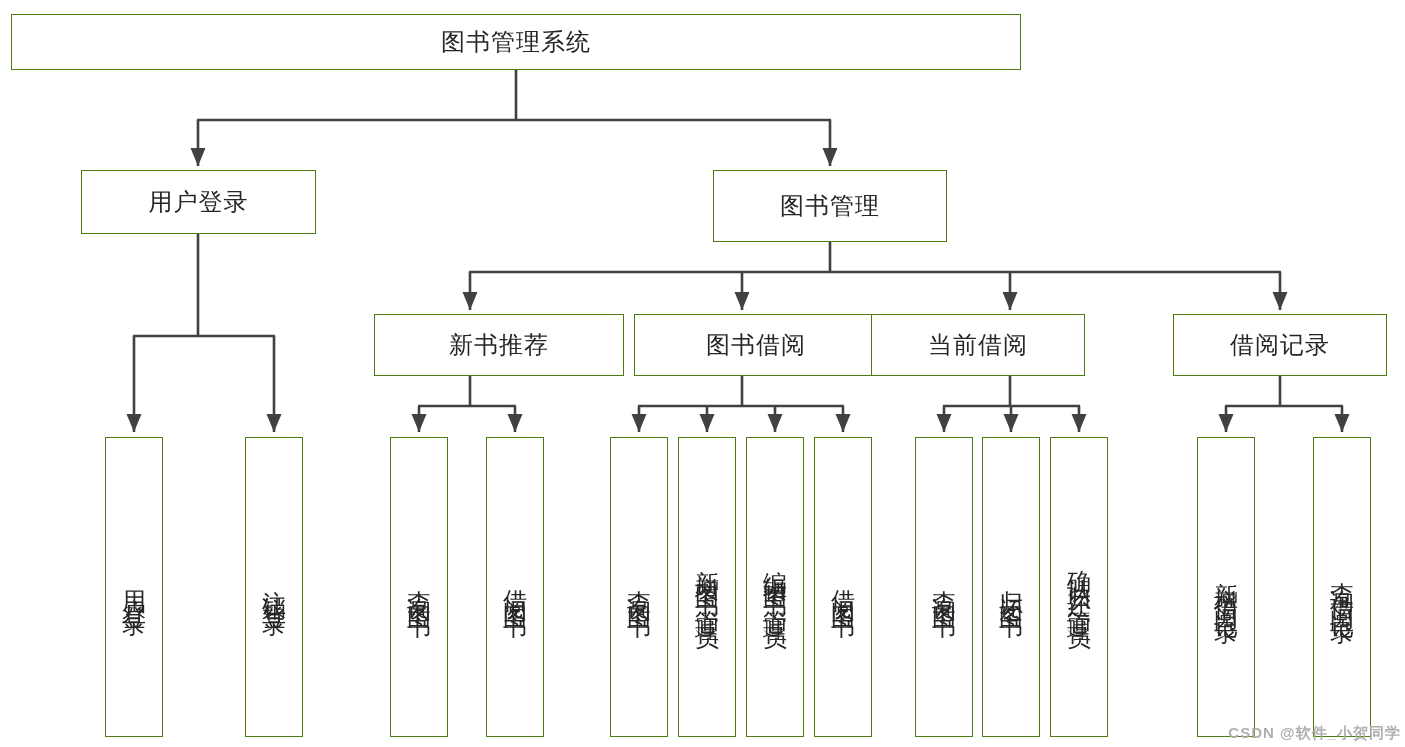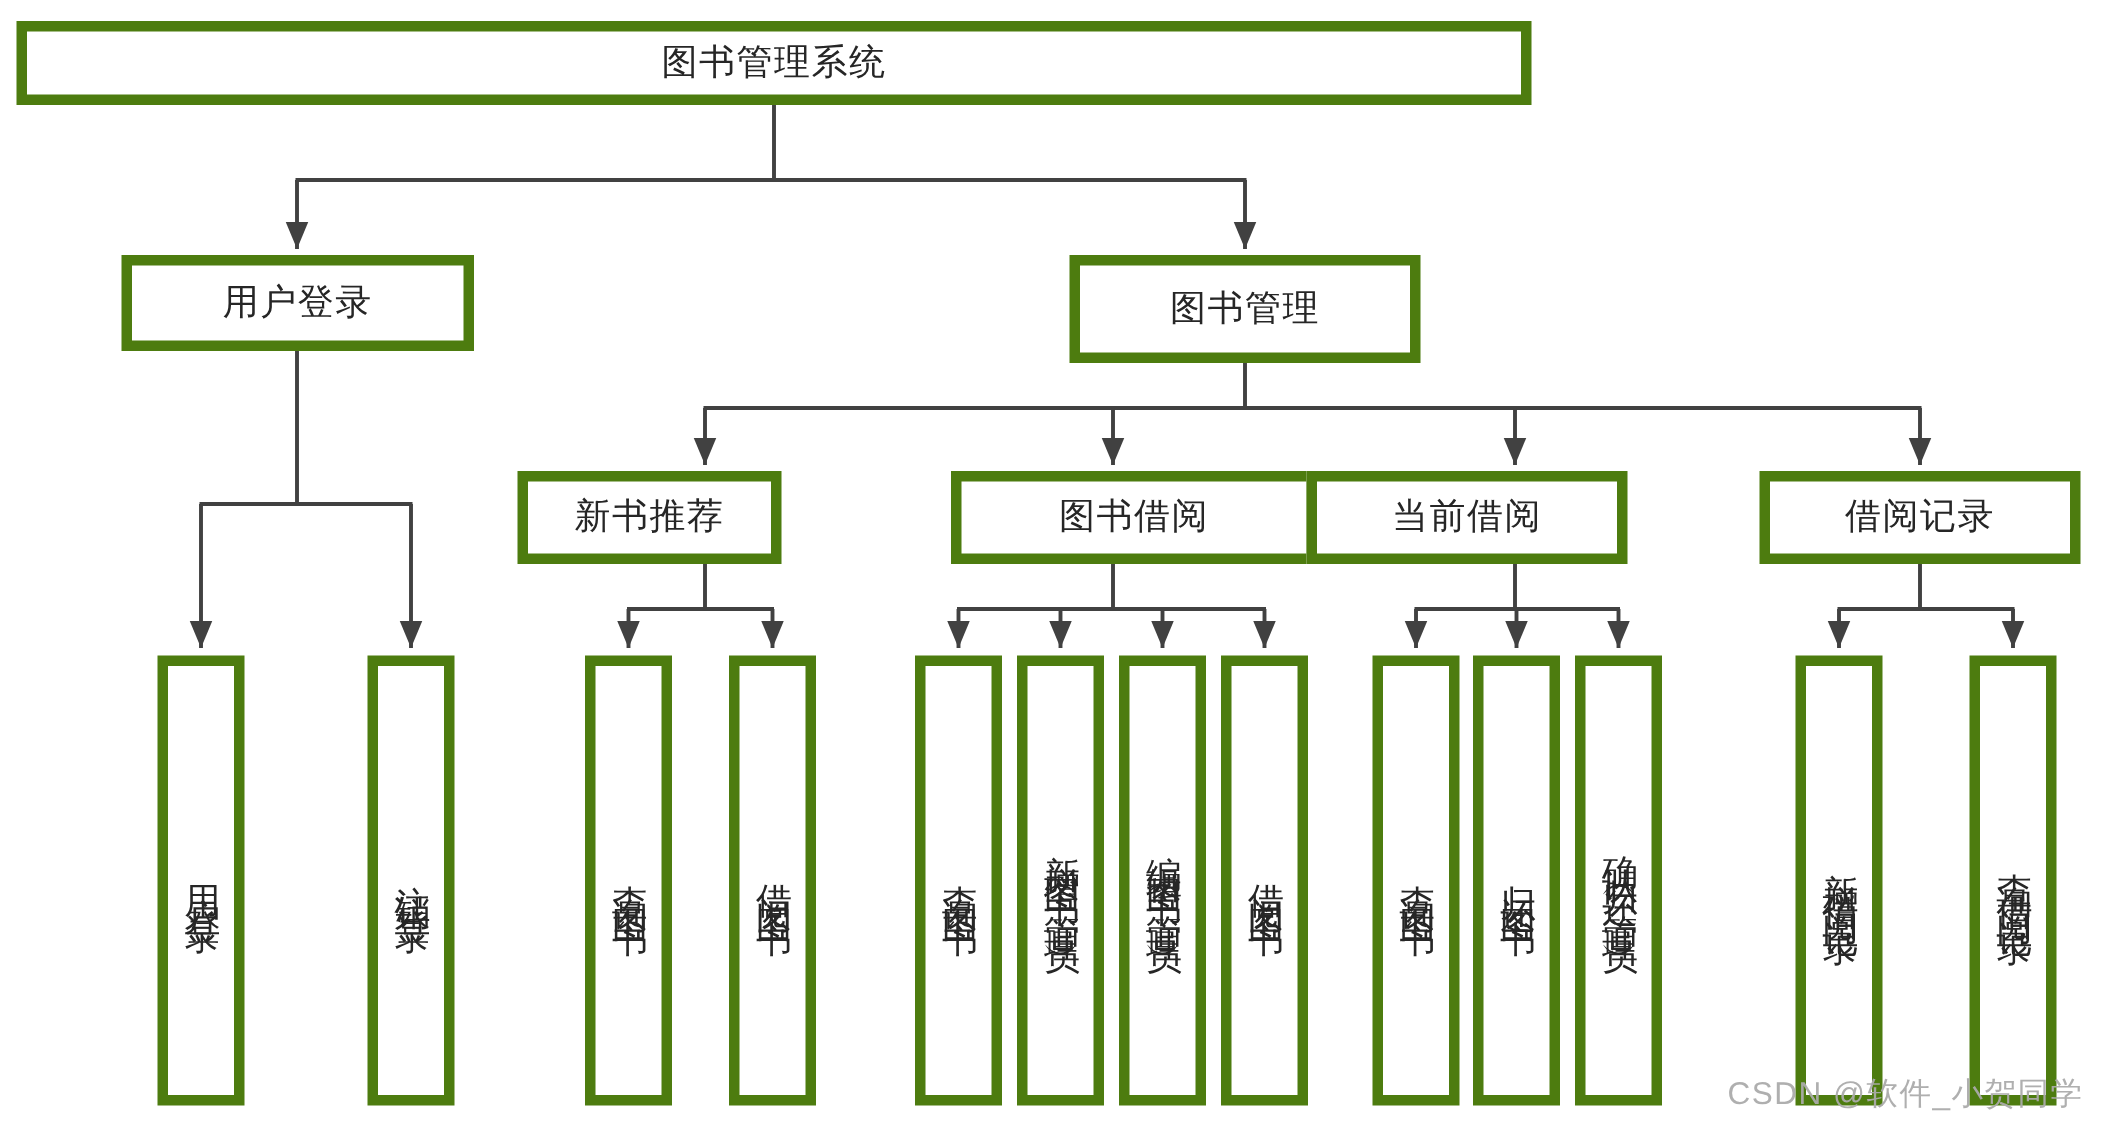--- a/index.html
+++ b/index.html
@@ -10,42 +10,43 @@
     font-family:"Liberation Sans","DejaVu Sans",sans-serif;
     overflow:hidden;
   }
   .wires{position:absolute;left:0;top:0;z-index:1;}
   .w{stroke:#414141;stroke-width:2.6;fill:none;}
   .a{marker-end:url(#arw);}
   .box{
     position:absolute;
     box-sizing:border-box;
     background:#ffffff;
-    border:7px solid #4d7c0f;
+    border:1px solid #4d7c0f;
     display:flex;align-items:center;justify-content:center;
     color:#262626;
     z-index:2;
   }
   .hlabel{font-size:24px;line-height:1;letter-spacing:1px;white-space:nowrap;}
   .leaf span{
     writing-mode:vertical-rl;
     text-orientation:mixed;
     font-size:24px;
     line-height:1;
     letter-spacing:8px;
     white-space:nowrap;
   }
   .watermark{
     position:absolute;
-    right:16px;bottom:4px;
+    right:4px;bottom:4px;
     z-index:3;
-    font-size:21px;
+    font-size:15px;
     color:rgba(171,171,171,0.95);
     letter-spacing:1px;
     white-space:nowrap;
+    font-weight:bold;
   }
 </style>
 </head>
 <body>
 
 <div class="canvas">
 
   <svg class="wires" width="1405" height="747" viewBox="0 0 1405 747">
     <defs>
       <marker id="arw" markerUnits="userSpaceOnUse" markerWidth="24" markerHeight="18" refX="18" refY="8" orient="auto">
@@ -89,21 +90,21 @@
     <span class="hlabel">图书管理系统</span>
   </div>
 
   <div class="box" style="left:81px;top:170px;width:235px;height:64px">
     <span class="hlabel">用户登录</span>
   </div>
   <div class="box" style="left:713px;top:170px;width:234px;height:72px">
     <span class="hlabel">图书管理</span>
   </div>
 
-  <div class="box" style="left:345px;top:314px;width:176px;height:62px">
+  <div class="box" style="left:374px;top:314px;width:250px;height:62px">
     <span class="hlabel">新书推荐</span>
   </div>
   <div class="box" style="left:634px;top:314px;width:244px;height:62px">
     <span class="hlabel">图书借阅</span>
   </div>
   <div class="box" style="left:871px;top:314px;width:214px;height:62px">
     <span class="hlabel">当前借阅</span>
   </div>
   <div class="box" style="left:1173px;top:314px;width:214px;height:62px">
     <span class="hlabel">借阅记录</span>

